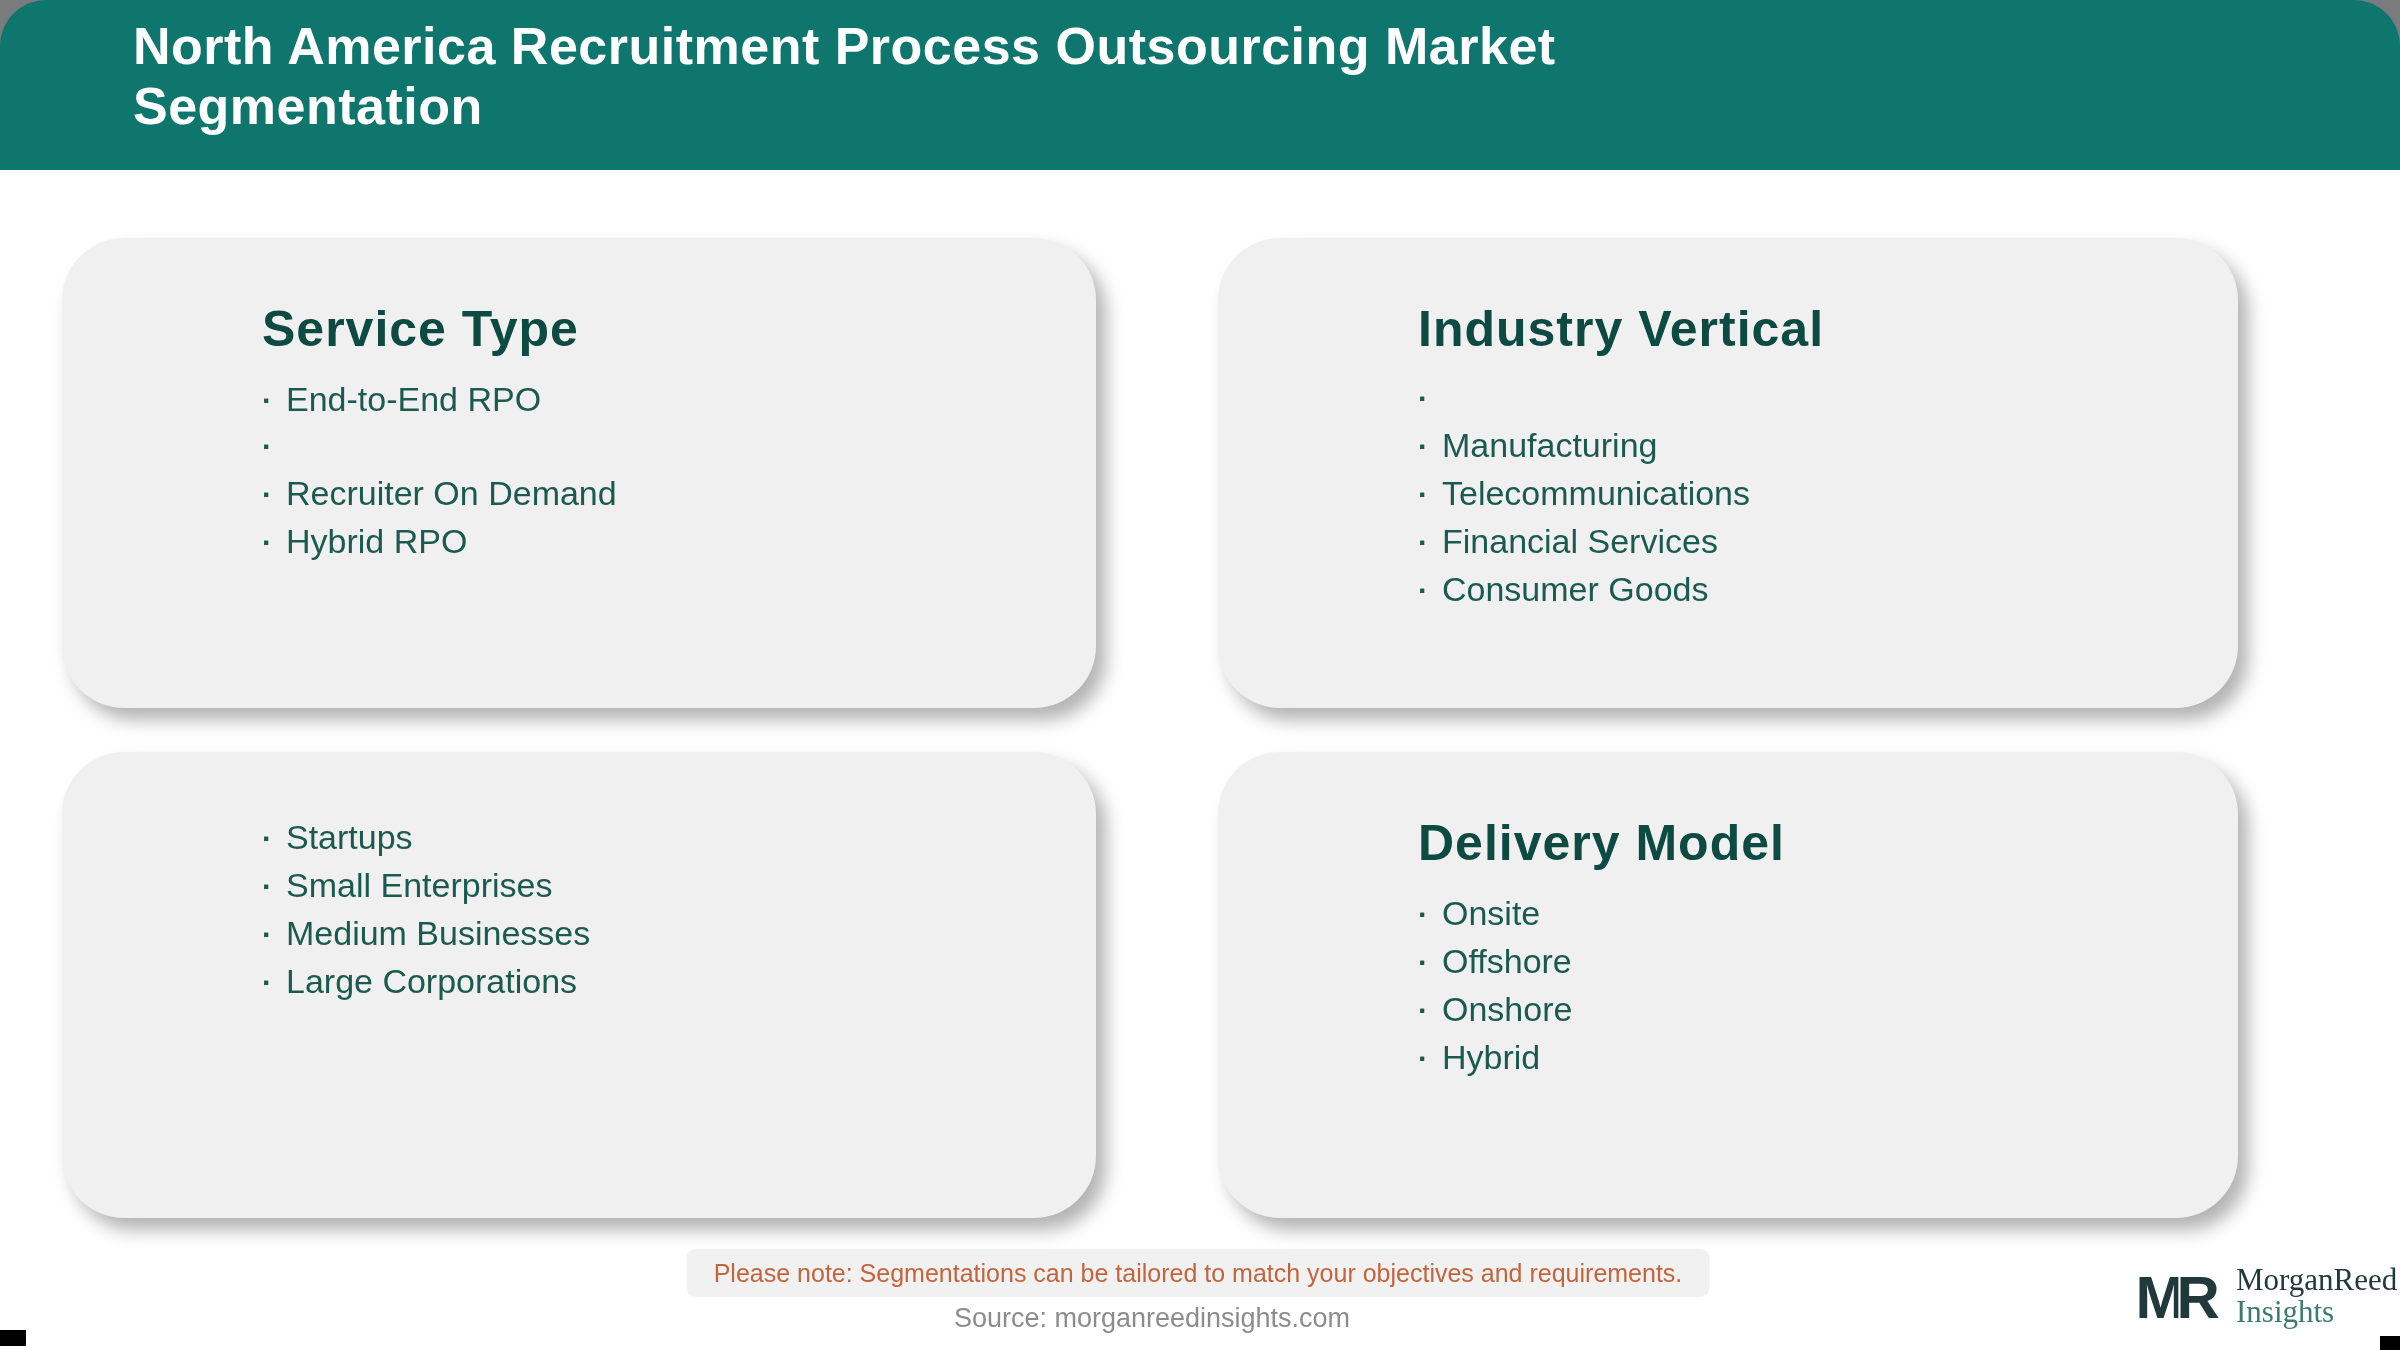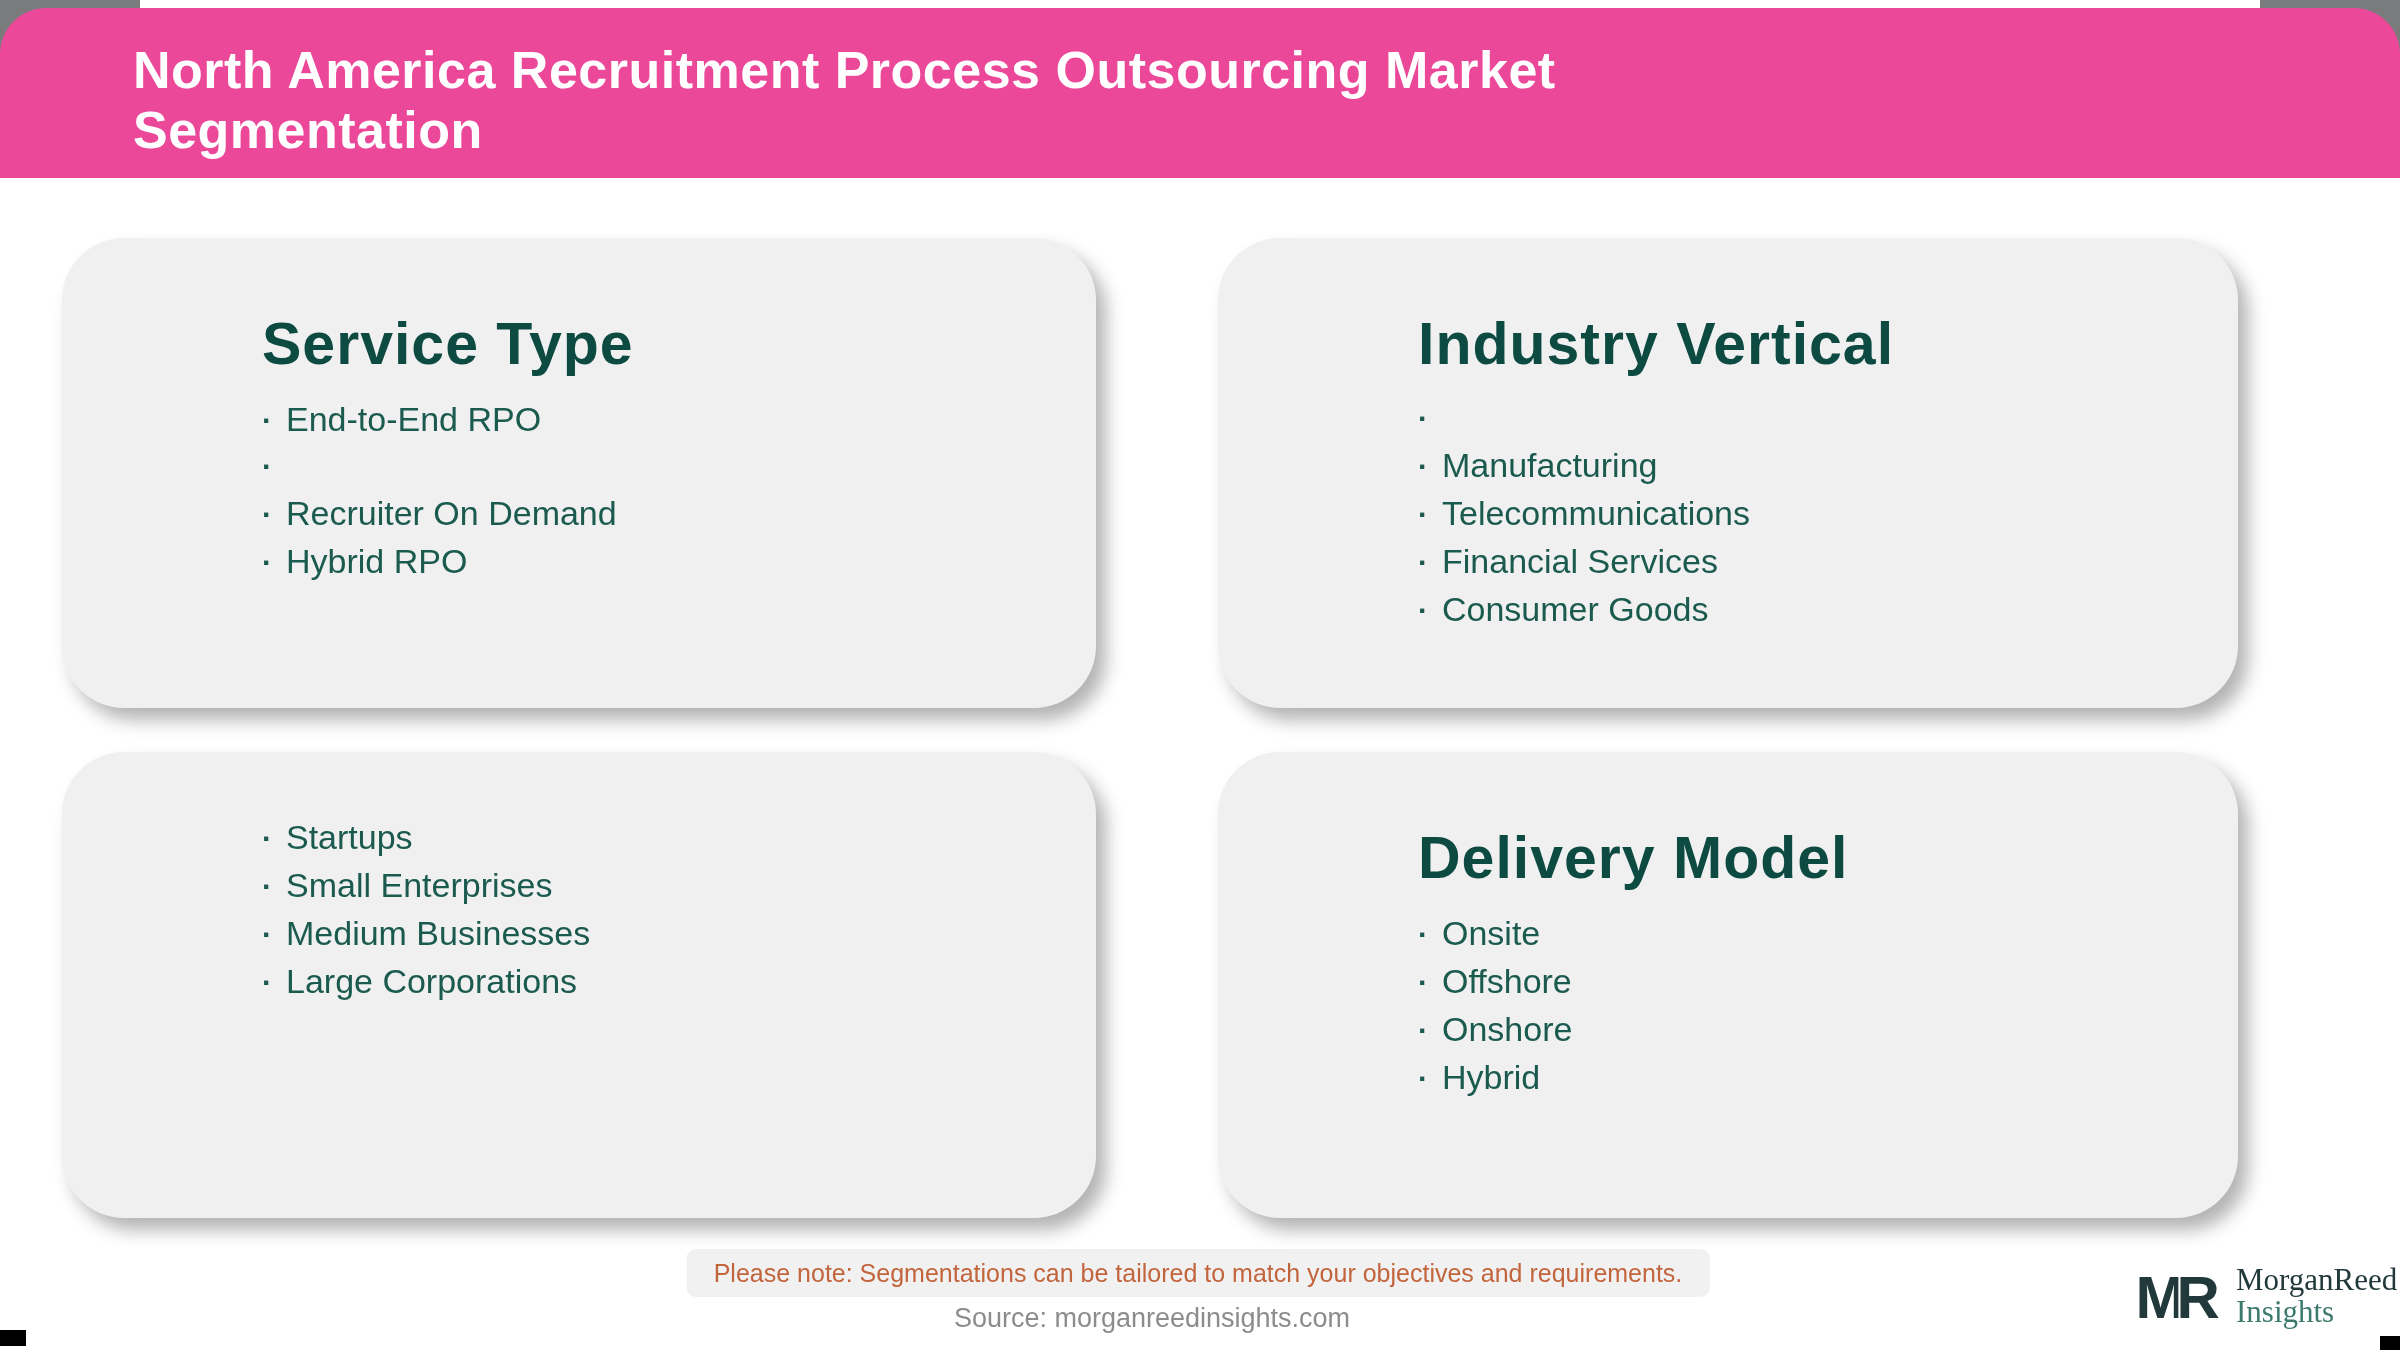--- a/index.html
+++ b/index.html
@@ -7,41 +7,41 @@
     position:relative; width:2400px; height:1350px; overflow:hidden;
     background:#ffffff; font-family:"Liberation Sans", sans-serif;
   }
 
   
   .corner-bg { position:absolute; top:0; width:140px; height:140px; background:#7a7b7d; }
   .corner-bg.left { left:0; }
   .corner-bg.right { right:0; }
 
   .header {
-    position:absolute; top:8px; left:0; width:2400px; height:170px;
-    background:#ec4899; border-radius:46px 46px 0 0;
-    box-sizing:border-box; padding:32px 60px 0 133px;
+    position:absolute; top:0; left:0; width:2400px; height:170px;
+    background:#0f766e; border-radius:46px 46px 0 0;
+    box-sizing:border-box; padding:16px 60px 0 133px;
   }
   .title {
     margin:0; color:#ffffff; font-weight:700; font-size:52px;
     line-height:1.16; letter-spacing:0.5px; max-width:1640px;
   }
 
   .card {
     position:absolute; background:#f0f0f0; border-radius:62px;
     box-shadow:10px 12px 18px rgba(0,0,0,0.30);
     box-sizing:border-box; padding:62px 50px 0 200px;
   }
   .card1 { left:62px;   top:238px; width:1034px; height:470px; }
   .card2 { left:1218px; top:238px; width:1020px; height:470px; }
   .card3 { left:62px;   top:752px; width:1034px; height:466px; }
   .card4 { left:1218px; top:752px; width:1020px; height:466px; }
 
   .card-title {
-    margin:10px 0 18px 0; font-size:59px; font-weight:700;
+    margin:0 0 18px 0; font-size:50px; font-weight:700;
     color:#0d4a42; letter-spacing:1px;
   }
   .card-list { list-style:none; margin:0; padding:0; }
   .card-list li {
     display:flex; align-items:baseline;
     font-size:34px; font-weight:400; color:#1b5a4e; line-height:46px;
   }
   .bullet-dot { margin-right:14px; font-weight:700; font-size:30px; }
 
   .note {

